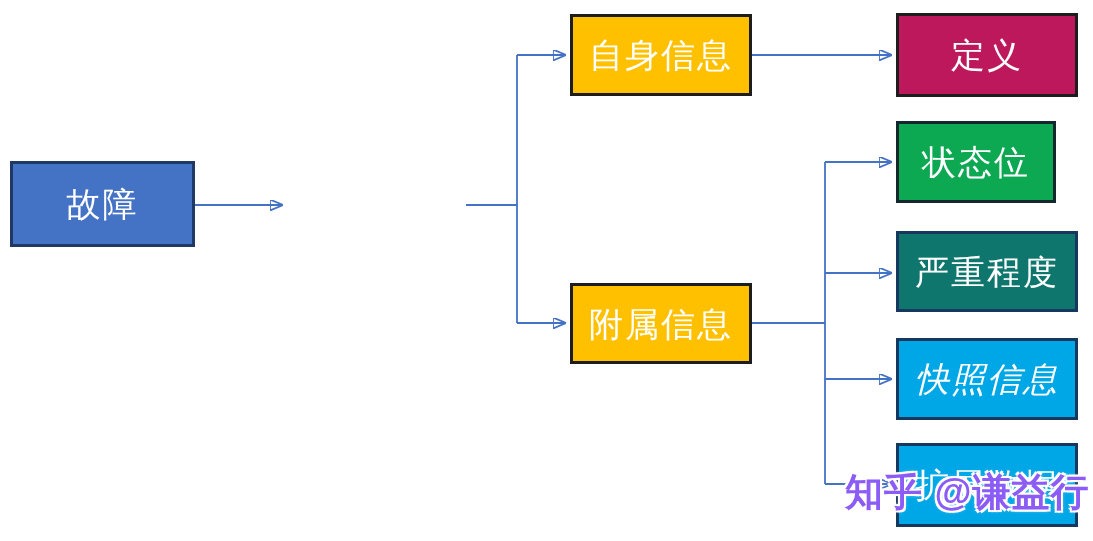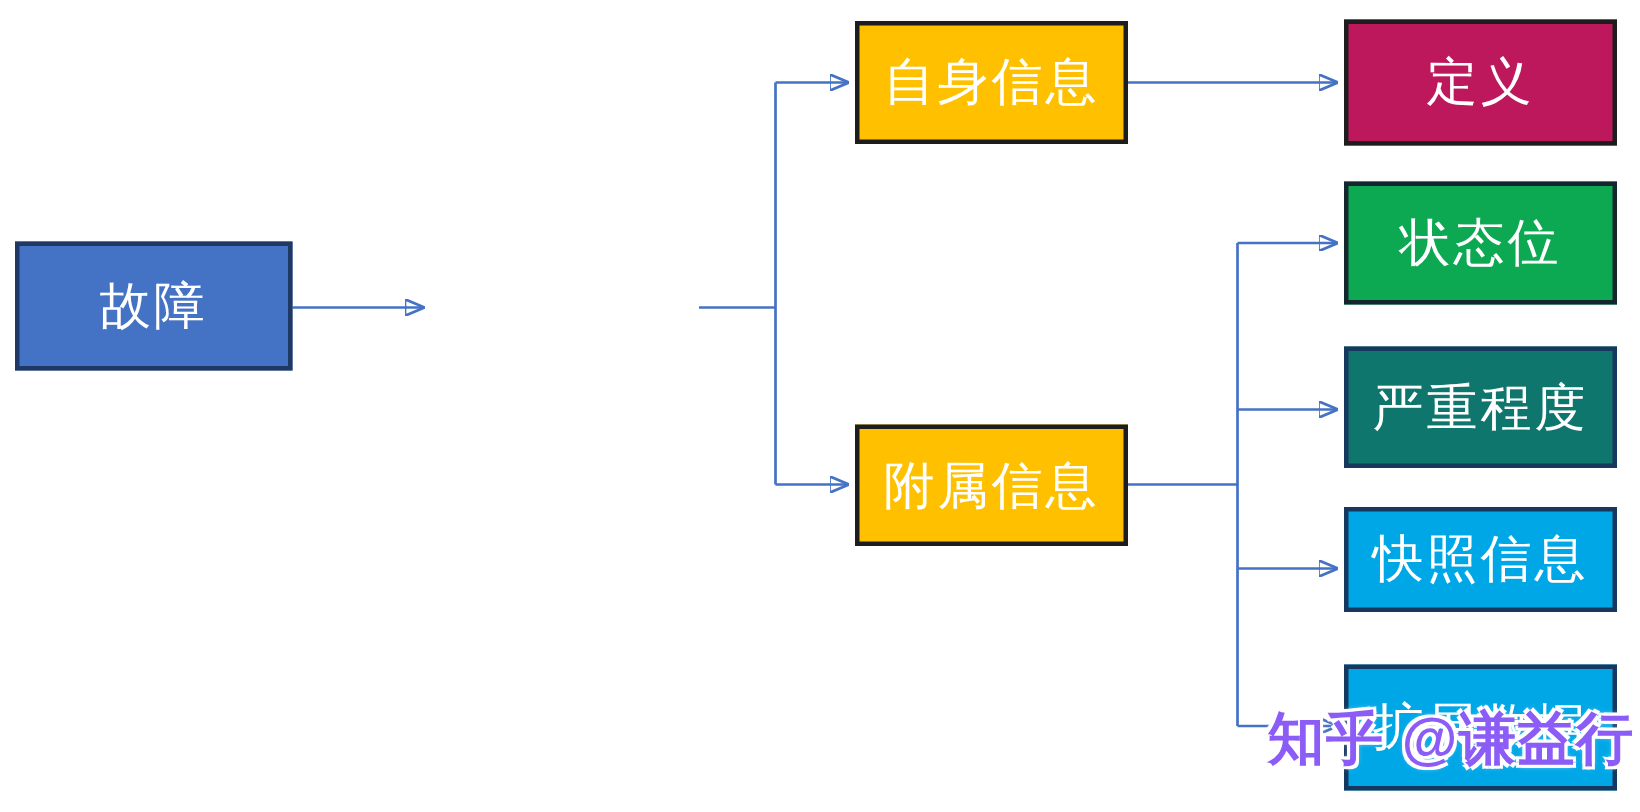--- a/index.html
+++ b/index.html
@@ -102,29 +102,29 @@
   </div>
 
   <div class="node" style="left: 896px; top: 13px; width: 182px; height: 84px; background-color: #be185d; border-color: rgb(29, 29, 29);">
     <span class="node-label">定义</span>
   </div>
 
   <div class="node" style="left: 570px; top: 283px; width: 182px; height: 81px; background-color: rgb(255, 192, 0); border-color: rgb(29, 29, 29); align-items: center;">
     <span class="node-label">附属信息</span>
   </div>
 
-  <div class="node" style="left: 896px; top: 121px; width: 182px; height: 82px; background-color: rgb(12, 168, 82); border-color: rgb(20, 38, 46);">
+  <div class="node" style="left: 896px; top: 121px; width: 160px; height: 82px; background-color: rgb(12, 168, 82); border-color: rgb(20, 38, 46);">
     <span class="node-label">状态位</span>
   </div>
 
   <div class="node" style="left: 896px; top: 231px; width: 182px; height: 81px; background-color: #0f766e; border-color: rgb(22, 55, 94);">
     <span class="node-label">严重程度</span>
   </div>
 
-  <div class="node" style="left: 896px; top: 338px; width: 182px; height: 70px; background-color: rgb(0, 167, 231); border-color: rgb(22, 55, 94);">
+  <div class="node" style="left: 896px; top: 338px; width: 182px; height: 82px; background-color: rgb(0, 167, 231); border-color: rgb(22, 55, 94); font-style: italic;">
     <span class="node-label">快照信息</span>
   </div>
 
   <div class="node" style="left: 896px; top: 443px; width: 182px; height: 84px; background-color: rgb(0, 167, 231); border-color: rgb(22, 55, 94);">
     <span class="node-label">扩展数据</span>
   </div>
 
   <div class="watermark" style="color: #8b5cf6;">知乎 @谦益行</div>
 
 </div>

